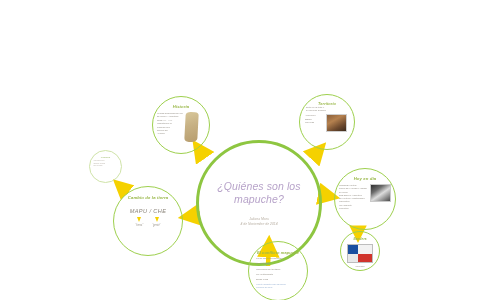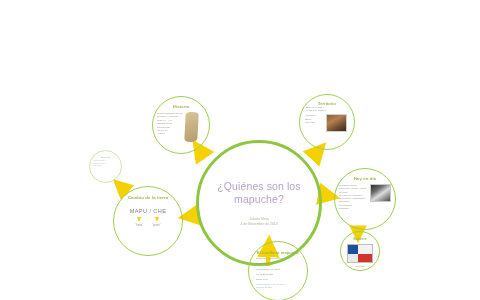--- a/index.html
+++ b/index.html
@@ -23,20 +23,21 @@
     position: absolute;
     border-radius: 50%;
     border-style: solid;
     box-sizing: border-box;
     display: flex;
     flex-direction: column;
     align-items: center;
     justify-content: flex-start;
     text-align: center;
     overflow: hidden;
+    font-style: italic;
   }
 
   
   #hub {
     left: 196px;
     top: 140px;
     width: 126px;
     height: 126px;
     border-width: 3px;
     border-color: #8ec641;

